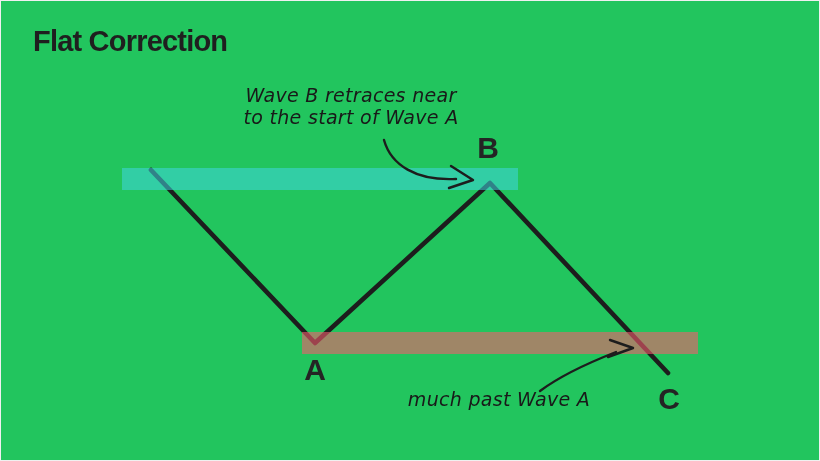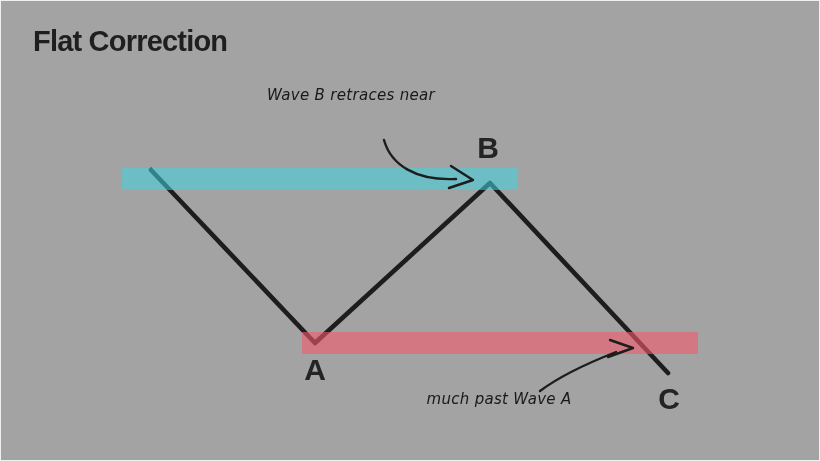--- a/index.html
+++ b/index.html
@@ -4,21 +4,21 @@
 <style>
   html, body {
     margin: 0;
     padding: 0;
     background: #ffffff;
   }
   .stage {
     position: relative;
     width: 820px;
     height: 461px;
-    background: #a3a3a3;
+    background: #22c55e;
     overflow: hidden;
     box-shadow: inset 0 0 0 1px #f0f0f0;
     font-family: "Liberation Sans", sans-serif;
     color: #1d1d1d;
   }
   .title {
     position: absolute;
     left: 33px;
     top: 24px;
     margin: 0;
@@ -45,21 +45,21 @@
     color: #242424;
   }
   .wave-label.b { left: 470px; top: 133px; }
   .wave-label.a { left: 297px; top: 355px; }
   .wave-label.c { left: 651px; top: 384px; }
   .ann {
     position: absolute;
     text-align: center;
     font-family: "DejaVu Sans", sans-serif;
     font-style: italic;
-    font-size: 15px;
+    font-size: 19px;
     line-height: 22px;
     letter-spacing: 0.3px;
     color: #191919;
   }
   .ann-top { left: 222px; top: 84px; width: 258px; }
   .ann-bottom { left: 377px; top: 388px; width: 244px; }
 </style>
 </head>
 <body>
 
@@ -84,19 +84,20 @@
       <polyline points="610,340 633,348 608,357"></polyline>
     </g>
   </svg>
 
   <div class="wave-label b">B</div>
   <div class="wave-label a">A</div>
   <div class="wave-label c">C</div>
 
   <div class="ann ann-top">
     <div>Wave B retraces near</div>
+    <div>to the start of Wave A</div>
   </div>
 
   <div class="ann ann-bottom">
     <div>much past Wave A</div>
   </div>
 
 </div>
 
 </body></html>

